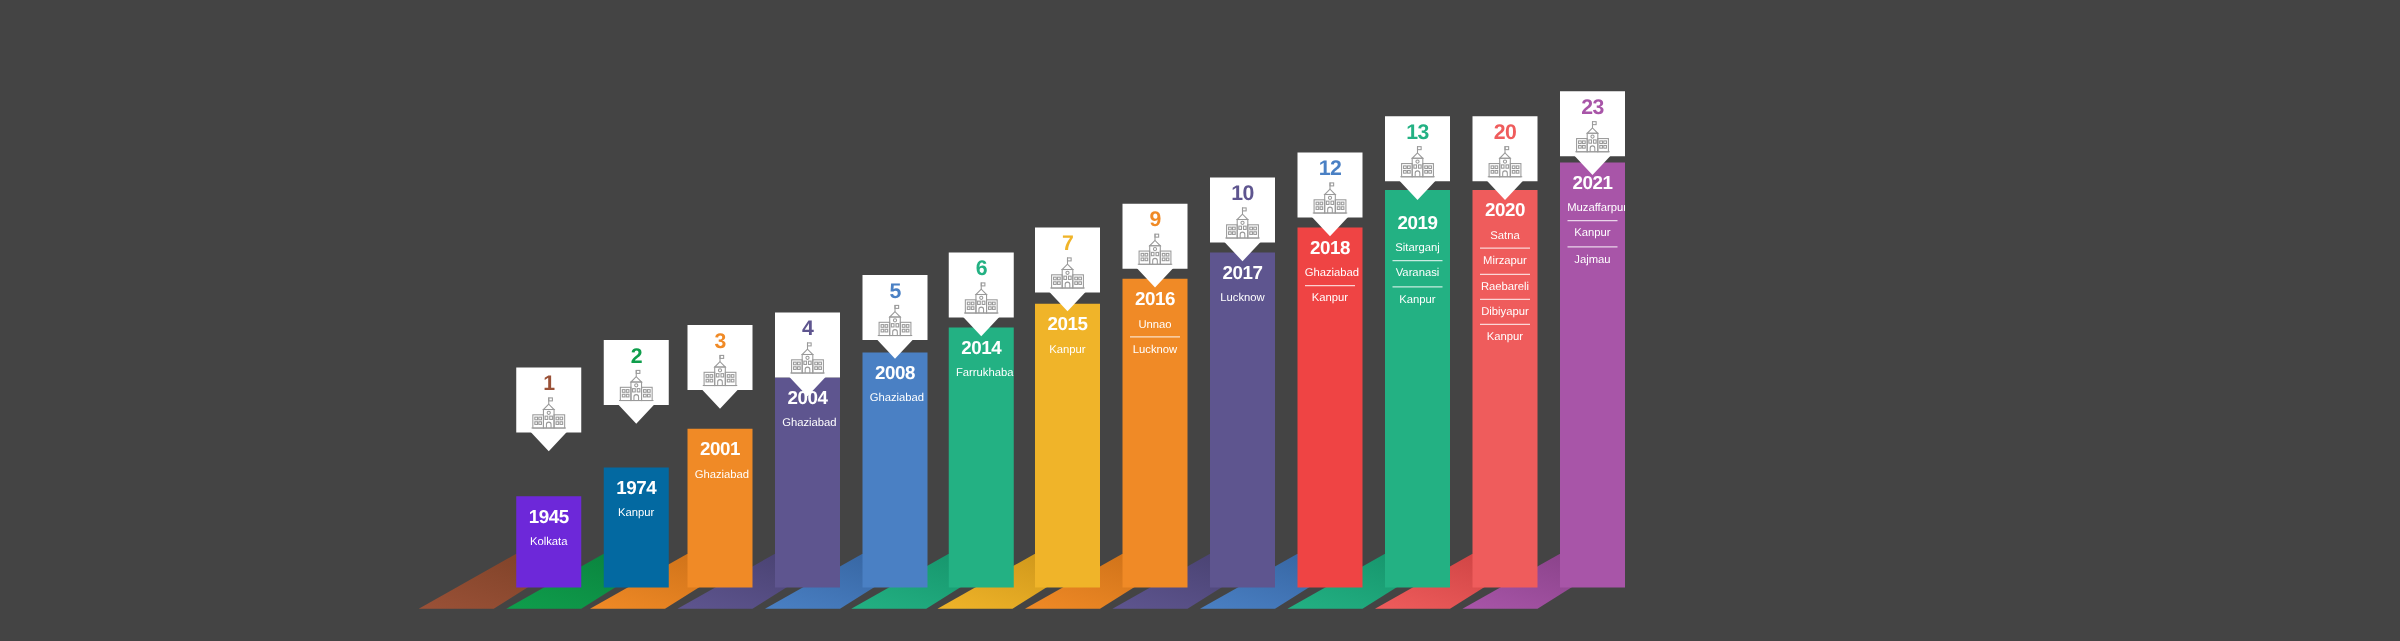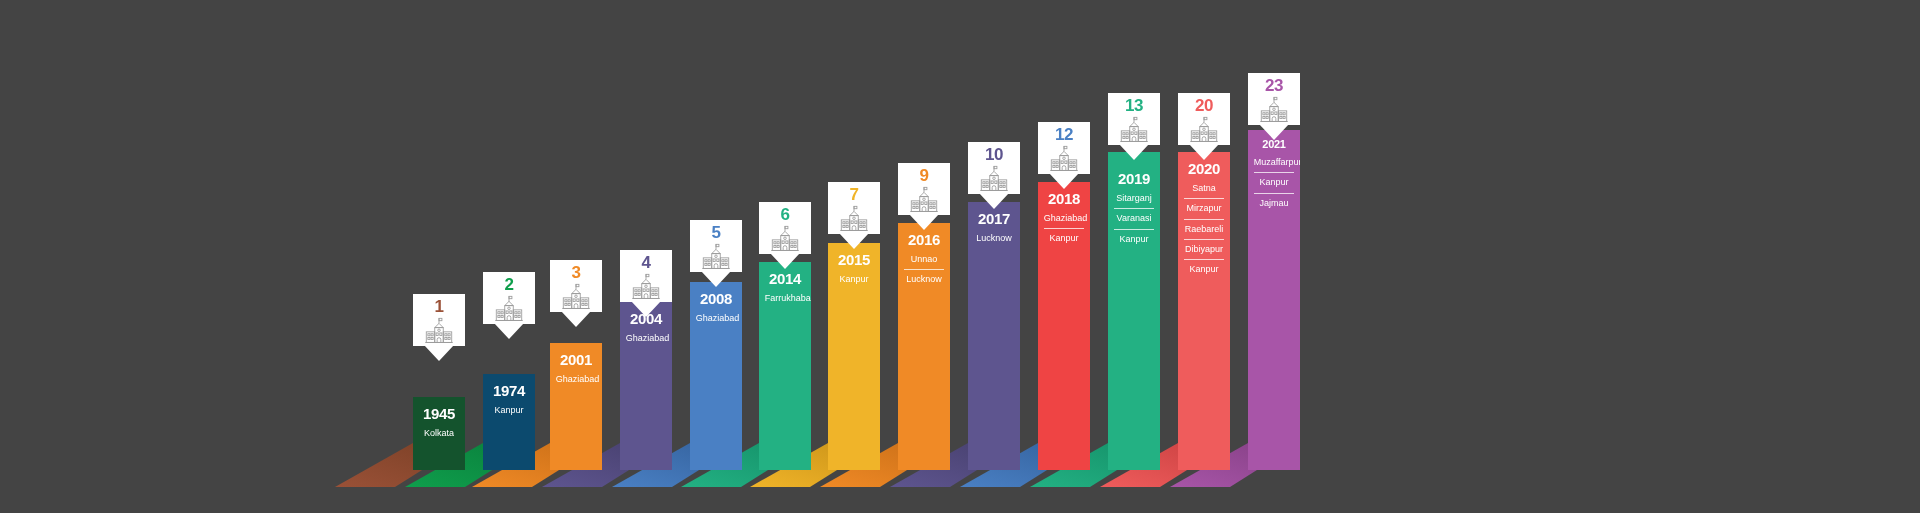--- a/index.html
+++ b/index.html
@@ -201,21 +201,21 @@
               <stop offset="0%" stop-color="#843f84"></stop>
               <stop offset="100%" stop-color="#a855a8"></stop>
             </linearGradient>
           </defs>
           <polygon points="1248,0 1300,0 1230,44 1170,44" fill="url(#g12)"></polygon>
         </g>
     </svg>
   </div>
 
   <div id="bars-layer">
-      <div class="bar" style="left: 413px; width: 52px; height: 73px; background: #14532d; padding-top: 9px;">
+      <div class="bar" style="left: 413px; width: 52px; height: 73px; background: #6d28d9; padding-top: 9px;">
         <div class="bar-year" style="font-size: 15px;">1945</div>
         <div class="bar-cities">
           <div class="bar-city" style="font-size: 9px;">Kolkata</div>
         </div>
       </div>
       <div class="card" style="left: 413px; top: 294px; width: 52px; height: 52px; padding-top: 4px;">
         <div class="card-num" style="color: rgb(154, 81, 55); font-size: 17px;">1</div>
         <div style="margin-top: 2px;">
   <svg class="card-icon" width="34" height="26.52" viewBox="0 0 64 50">
     <g fill="none" stroke="#9a9a9a" stroke-width="1.6">
@@ -245,21 +245,21 @@
       <rect x="33.5" y="30" width="4" height="5"></rect>
 
       <path d="M28.5 48 L28.5 42.5 A3.5 3.5 0 0 1 35.5 42.5 L35.5 48"></path>
 
       <line x1="6" y1="48" x2="58" y2="48"></line>
     </g>
   </svg>
         </div>
         <div class="card-tail"></div>
       </div>
-      <div class="bar" style="left: 483px; width: 52px; height: 96px; background: #0c4a6e; padding-top: 9px;">
+      <div class="bar" style="left: 483px; width: 52px; height: 96px; background: #0369a1; padding-top: 9px;">
         <div class="bar-year" style="font-size: 15px;">1974</div>
         <div class="bar-cities">
           <div class="bar-city" style="font-size: 9px;">Kanpur</div>
         </div>
       </div>
       <div class="card" style="left: 483px; top: 272px; width: 52px; height: 52px; padding-top: 4px;">
         <div class="card-num" style="color: rgb(15, 158, 76); font-size: 17px;">2</div>
         <div style="margin-top: 2px;">
   <svg class="card-icon" width="34" height="26.52" viewBox="0 0 64 50">
     <g fill="none" stroke="#9a9a9a" stroke-width="1.6">
@@ -738,21 +738,21 @@
 
       <path d="M28.5 48 L28.5 42.5 A3.5 3.5 0 0 1 35.5 42.5 L35.5 48"></path>
 
       <line x1="6" y1="48" x2="58" y2="48"></line>
     </g>
   </svg>
         </div>
         <div class="card-tail"></div>
       </div>
       <div class="bar" style="left: 1248px; width: 52px; height: 340px; background: rgb(168, 85, 168); padding-top: 9px;">
-        <div class="bar-year" style="font-size: 11px;">2021</div>
+        <div class="bar-year" style="font-size: 15px;">2021</div>
         <div class="bar-cities">
           <div class="bar-city" style="font-size: 9px;">Muzaffarpur</div>
           <div class="bar-city" style="font-size: 9px;">Kanpur</div>
           <div class="bar-city" style="font-size: 9px;">Jajmau</div>
         </div>
       </div>
       <div class="card" style="left: 1248px; top: 73px; width: 52px; height: 52px; padding-top: 4px;">
         <div class="card-num" style="color: rgb(168, 85, 168); font-size: 17px;">23</div>
         <div style="margin-top: 2px;">
   <svg class="card-icon" width="34" height="26.52" viewBox="0 0 64 50">

